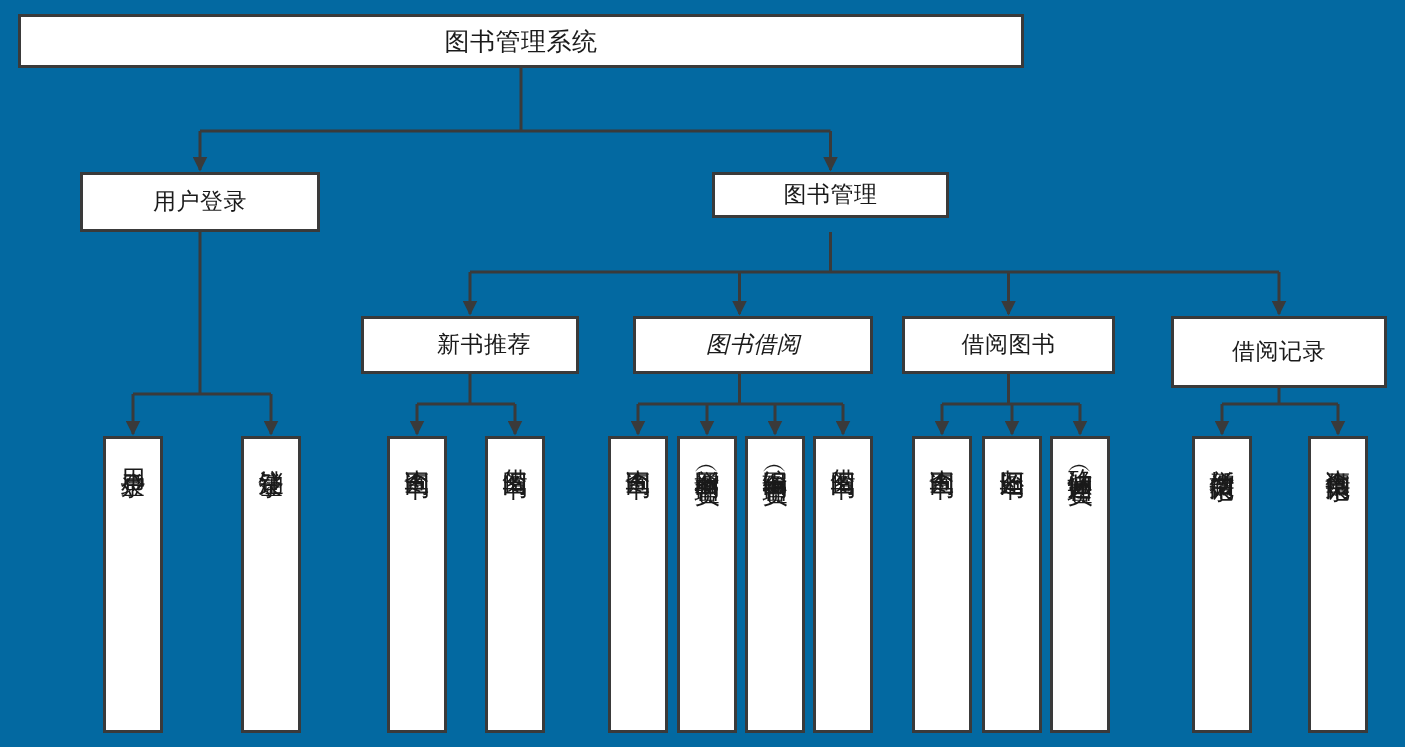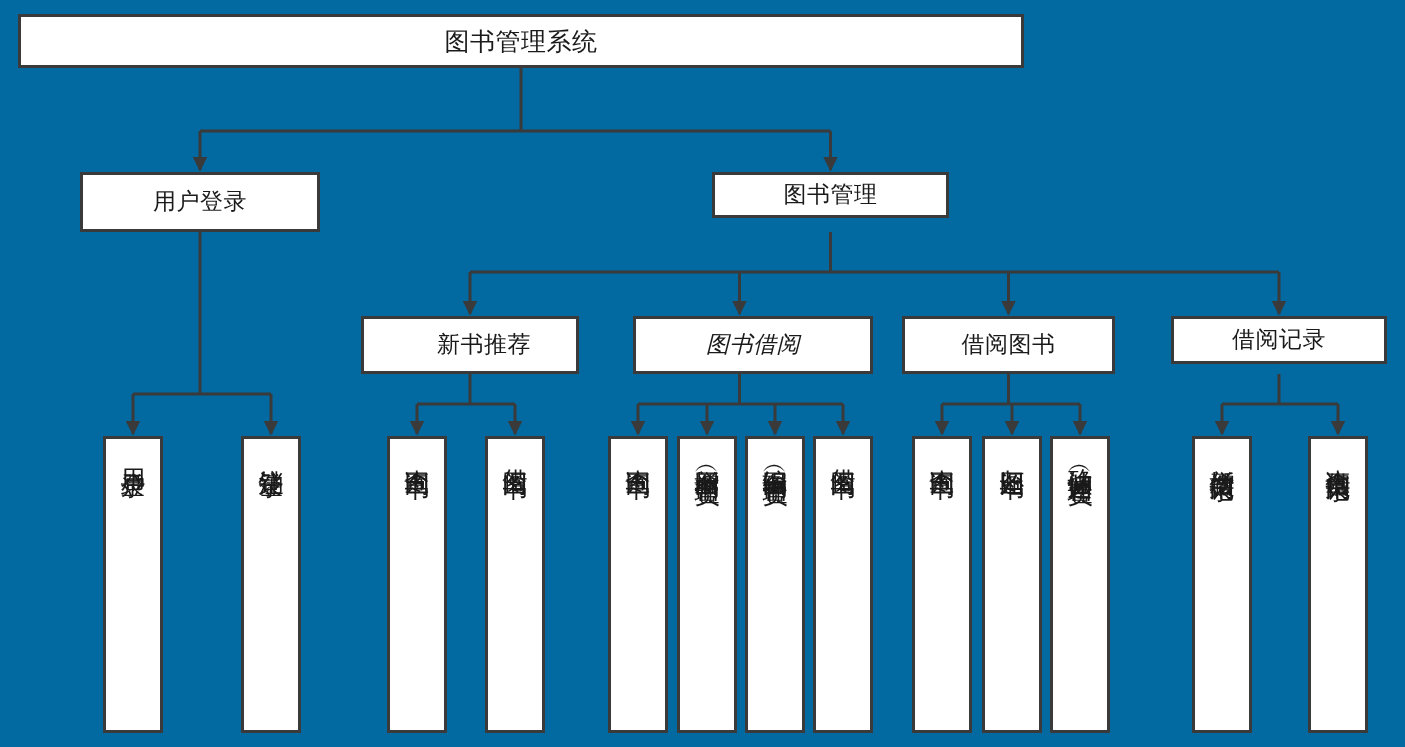--- a/index.html
+++ b/index.html
@@ -131,21 +131,21 @@
   <div id="level3-layer">
       <div class="node horizontal" style="left: 361px; top: 316px; width: 218px; height: 58px; padding-left: 28px;">
         <span class="label">新书推荐</span>
       </div>
       <div class="node horizontal" style="left: 633px; top: 316px; width: 240px; height: 58px; font-style: italic;">
         <span class="label">图书借阅</span>
       </div>
       <div class="node horizontal" style="left: 902px; top: 316px; width: 213px; height: 58px;">
         <span class="label">借阅图书</span>
       </div>
-      <div class="node horizontal" style="left: 1171px; top: 316px; width: 216px; height: 48px;">
+      <div class="node horizontal" style="left: 1171px; top: 316px; width: 216px; height: 72px;">
         <span class="label">借阅记录</span>
       </div>
     </div>
   <div id="leaf-layer">
       <div class="node vertical" style="left: 103px; top: 436px; width: 60px; height: 297px;">
         <span class="label">用户登录</span>
       </div>
       <div class="node vertical" style="left: 241px; top: 436px; width: 60px; height: 297px;">
         <span class="label">注销登录</span>
       </div>

